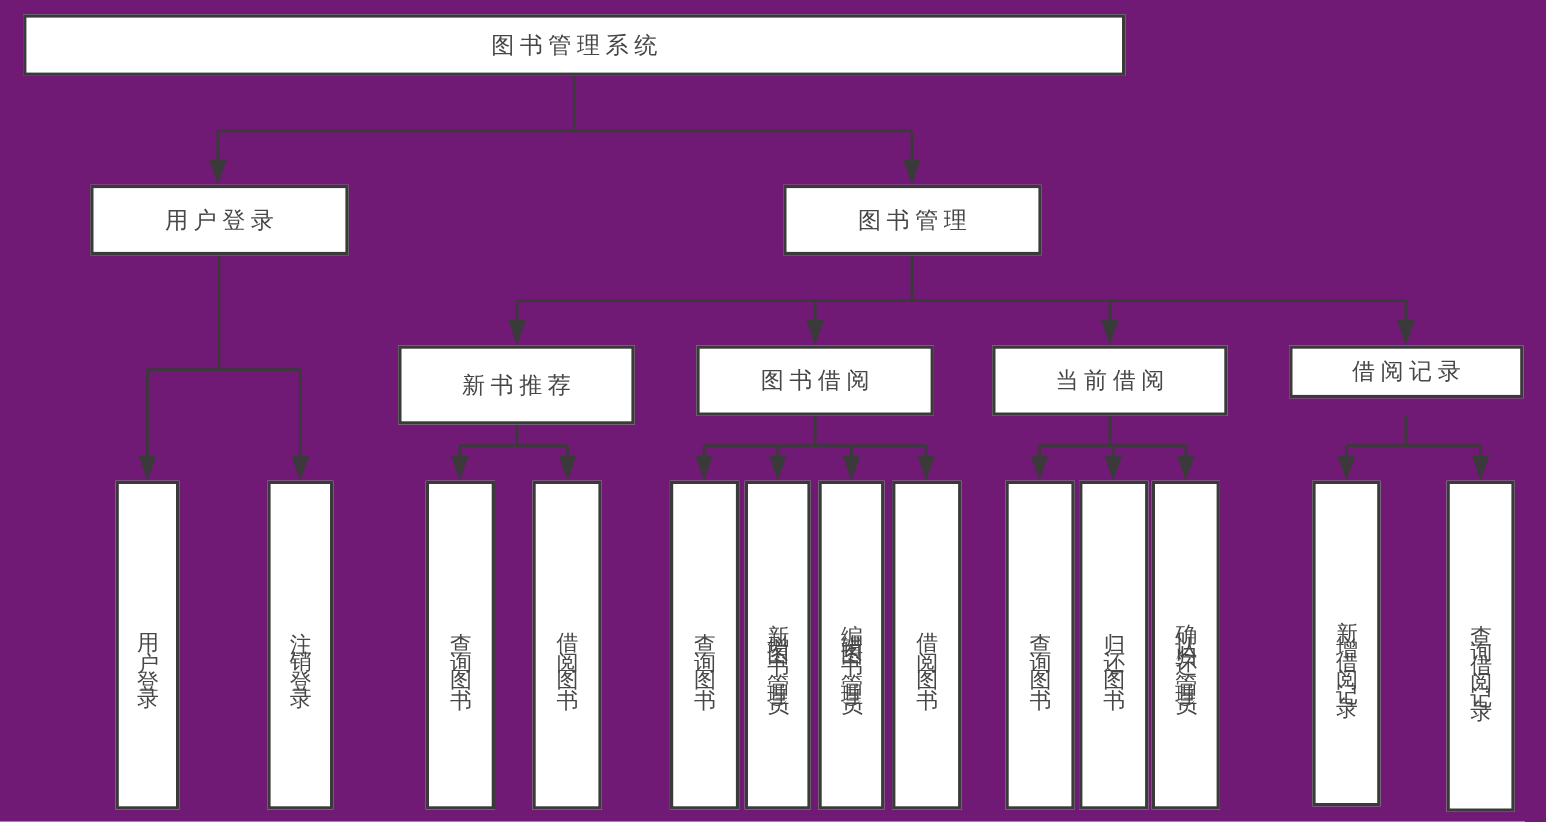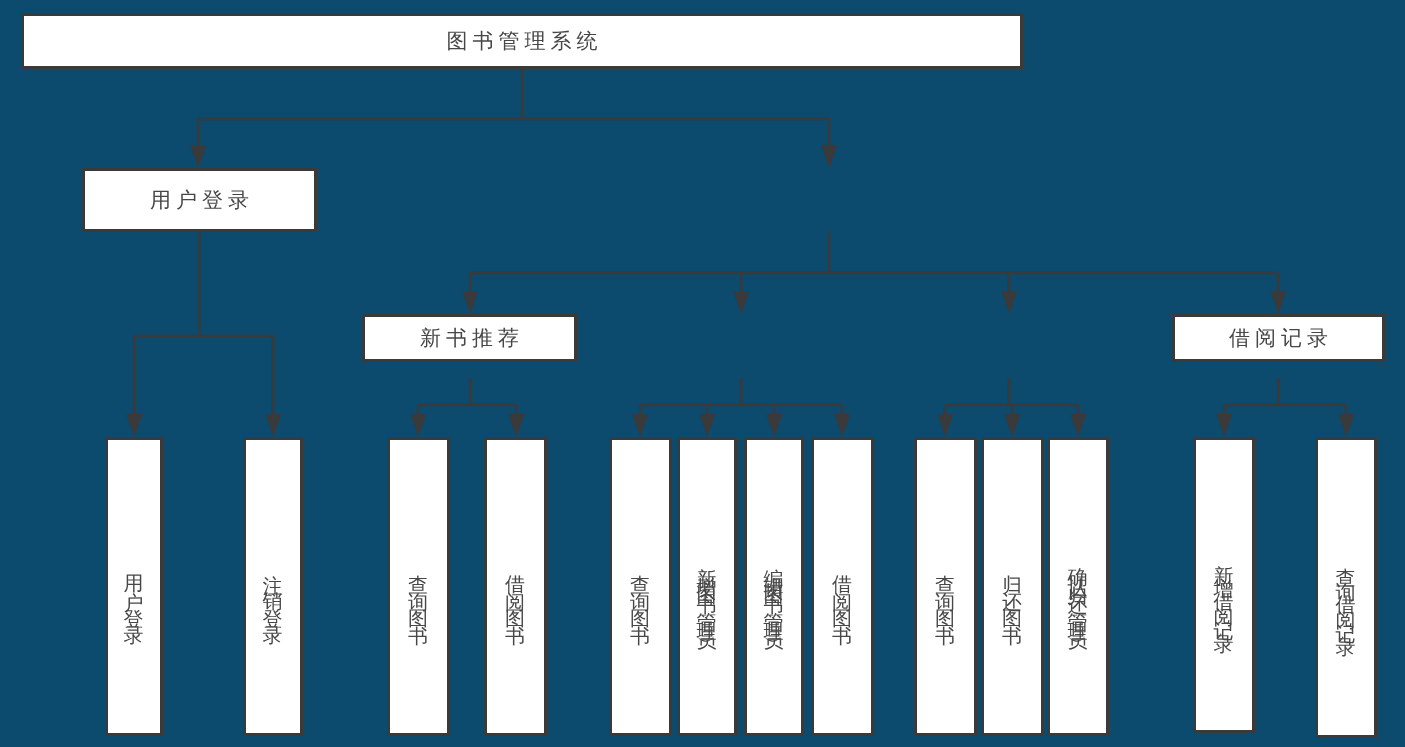--- a/index.html
+++ b/index.html
@@ -1,19 +1,19 @@
 <!DOCTYPE html>
 <html><head>
 <meta charset="utf-8">
 <style>
   html,body{margin:0;padding:0;background:#ffffff;}
   .stage{
     position:relative;
     width:1405px;height:747px;
-    background:#0c4a6e;
+    background:#701a75;
     font-family:"Liberation Sans", sans-serif;
     overflow:hidden;
   }
   .stage svg{position:absolute;left:0;top:0;}
   .node{
     position:absolute;
     box-sizing:border-box;
     background:#ffffff;
     border:3px solid #3a3a3a;
     display:flex;
@@ -109,23 +109,32 @@
       <polygon points="1338,414 1354,414 1346,437" fill="#3a3a3a"></polygon>
     </svg>
 
   <div class="node h" style="left:21px;top:13px;width:1002px;height:56px">
     <span>图书管理系统</span>
   </div>
 
   <div class="node h" style="left:82px;top:168px;width:235px;height:64px">
     <span>用户登录</span>
   </div>
+  <div class="node h" style="left:712px;top:168px;width:235px;height:64px">
+    <span>图书管理</span>
+  </div>
 
-  <div class="node h" style="left:362px;top:314px;width:215px;height:48px">
+  <div class="node h" style="left:362px;top:314px;width:215px;height:72px">
     <span>新书推荐</span>
+  </div>
+  <div class="node h" style="left:633px;top:314px;width:216px;height:64px">
+    <span>图书借阅</span>
+  </div>
+  <div class="node h" style="left:902px;top:314px;width:214px;height:64px">
+    <span>当前借阅</span>
   </div>
   <div class="node h" style="left:1172px;top:314px;width:213px;height:48px">
     <span>借阅记录</span>
   </div>
 
   <div class="node v sp-wide" style="left:105px;top:437px;width:58px;height:299px">
     <span>用户登录</span>
   </div>
   <div class="node v sp-wide" style="left:243px;top:437px;width:60px;height:299px">
     <span>注销登录</span>

